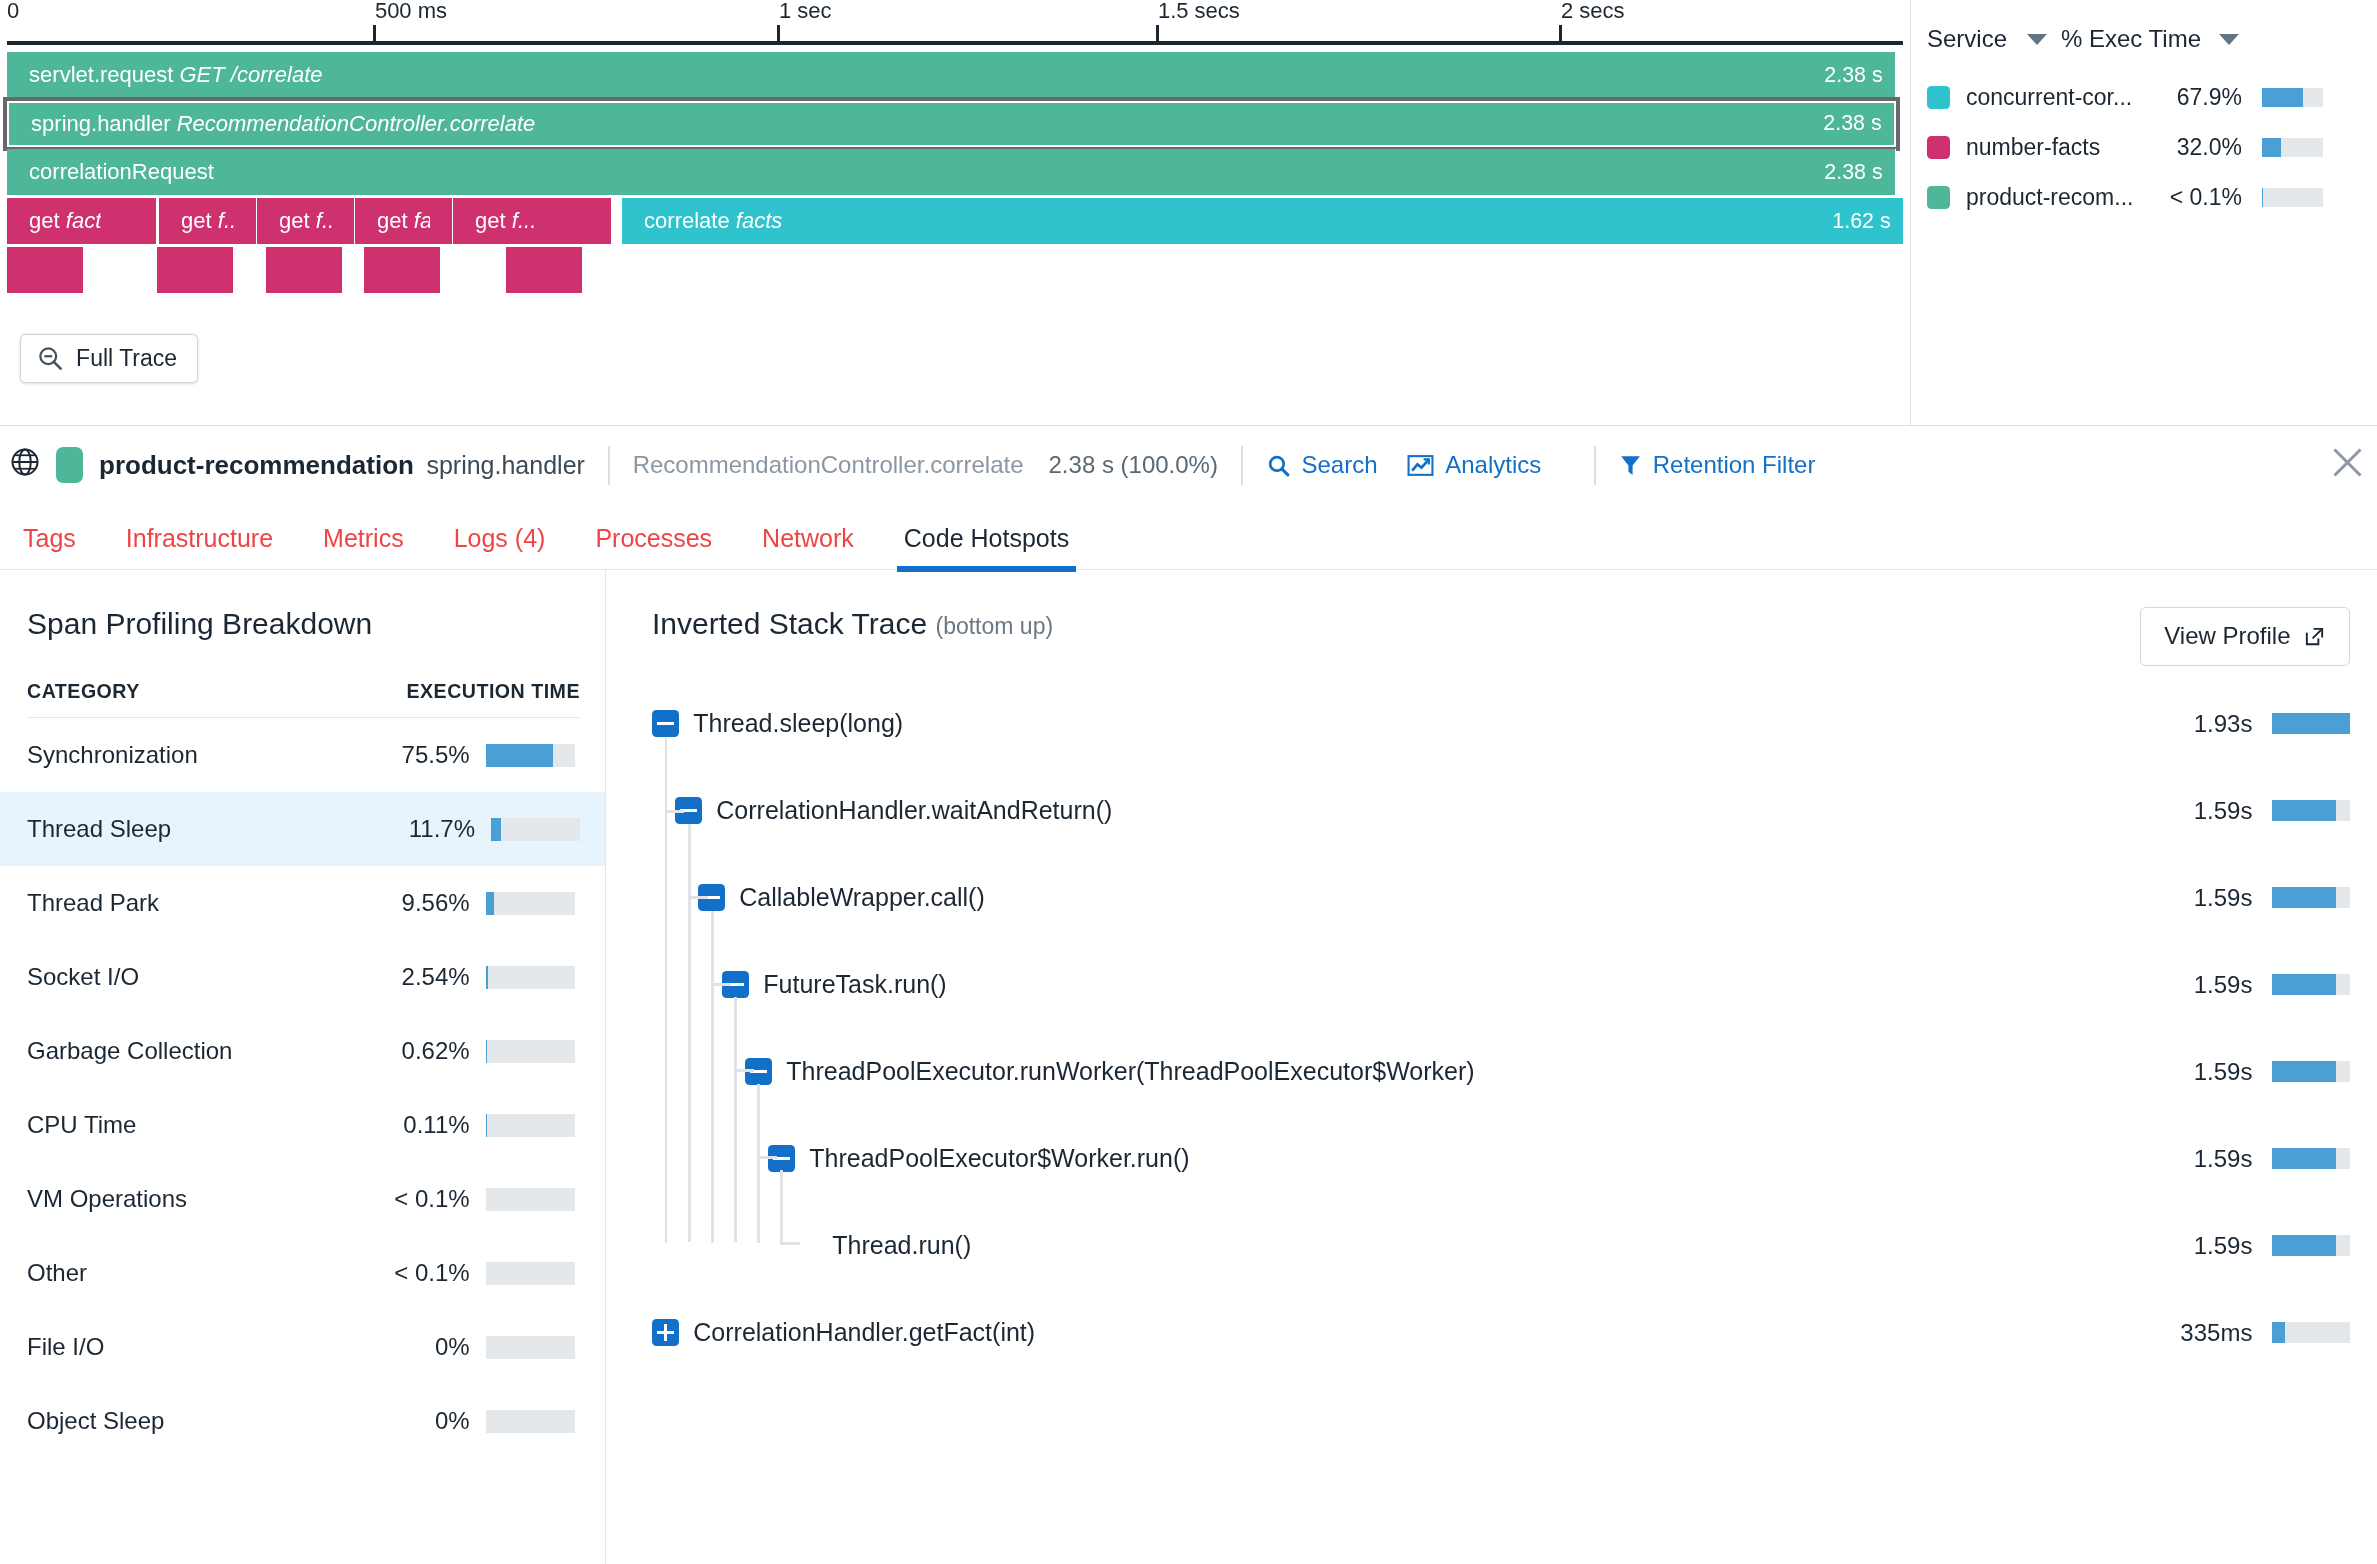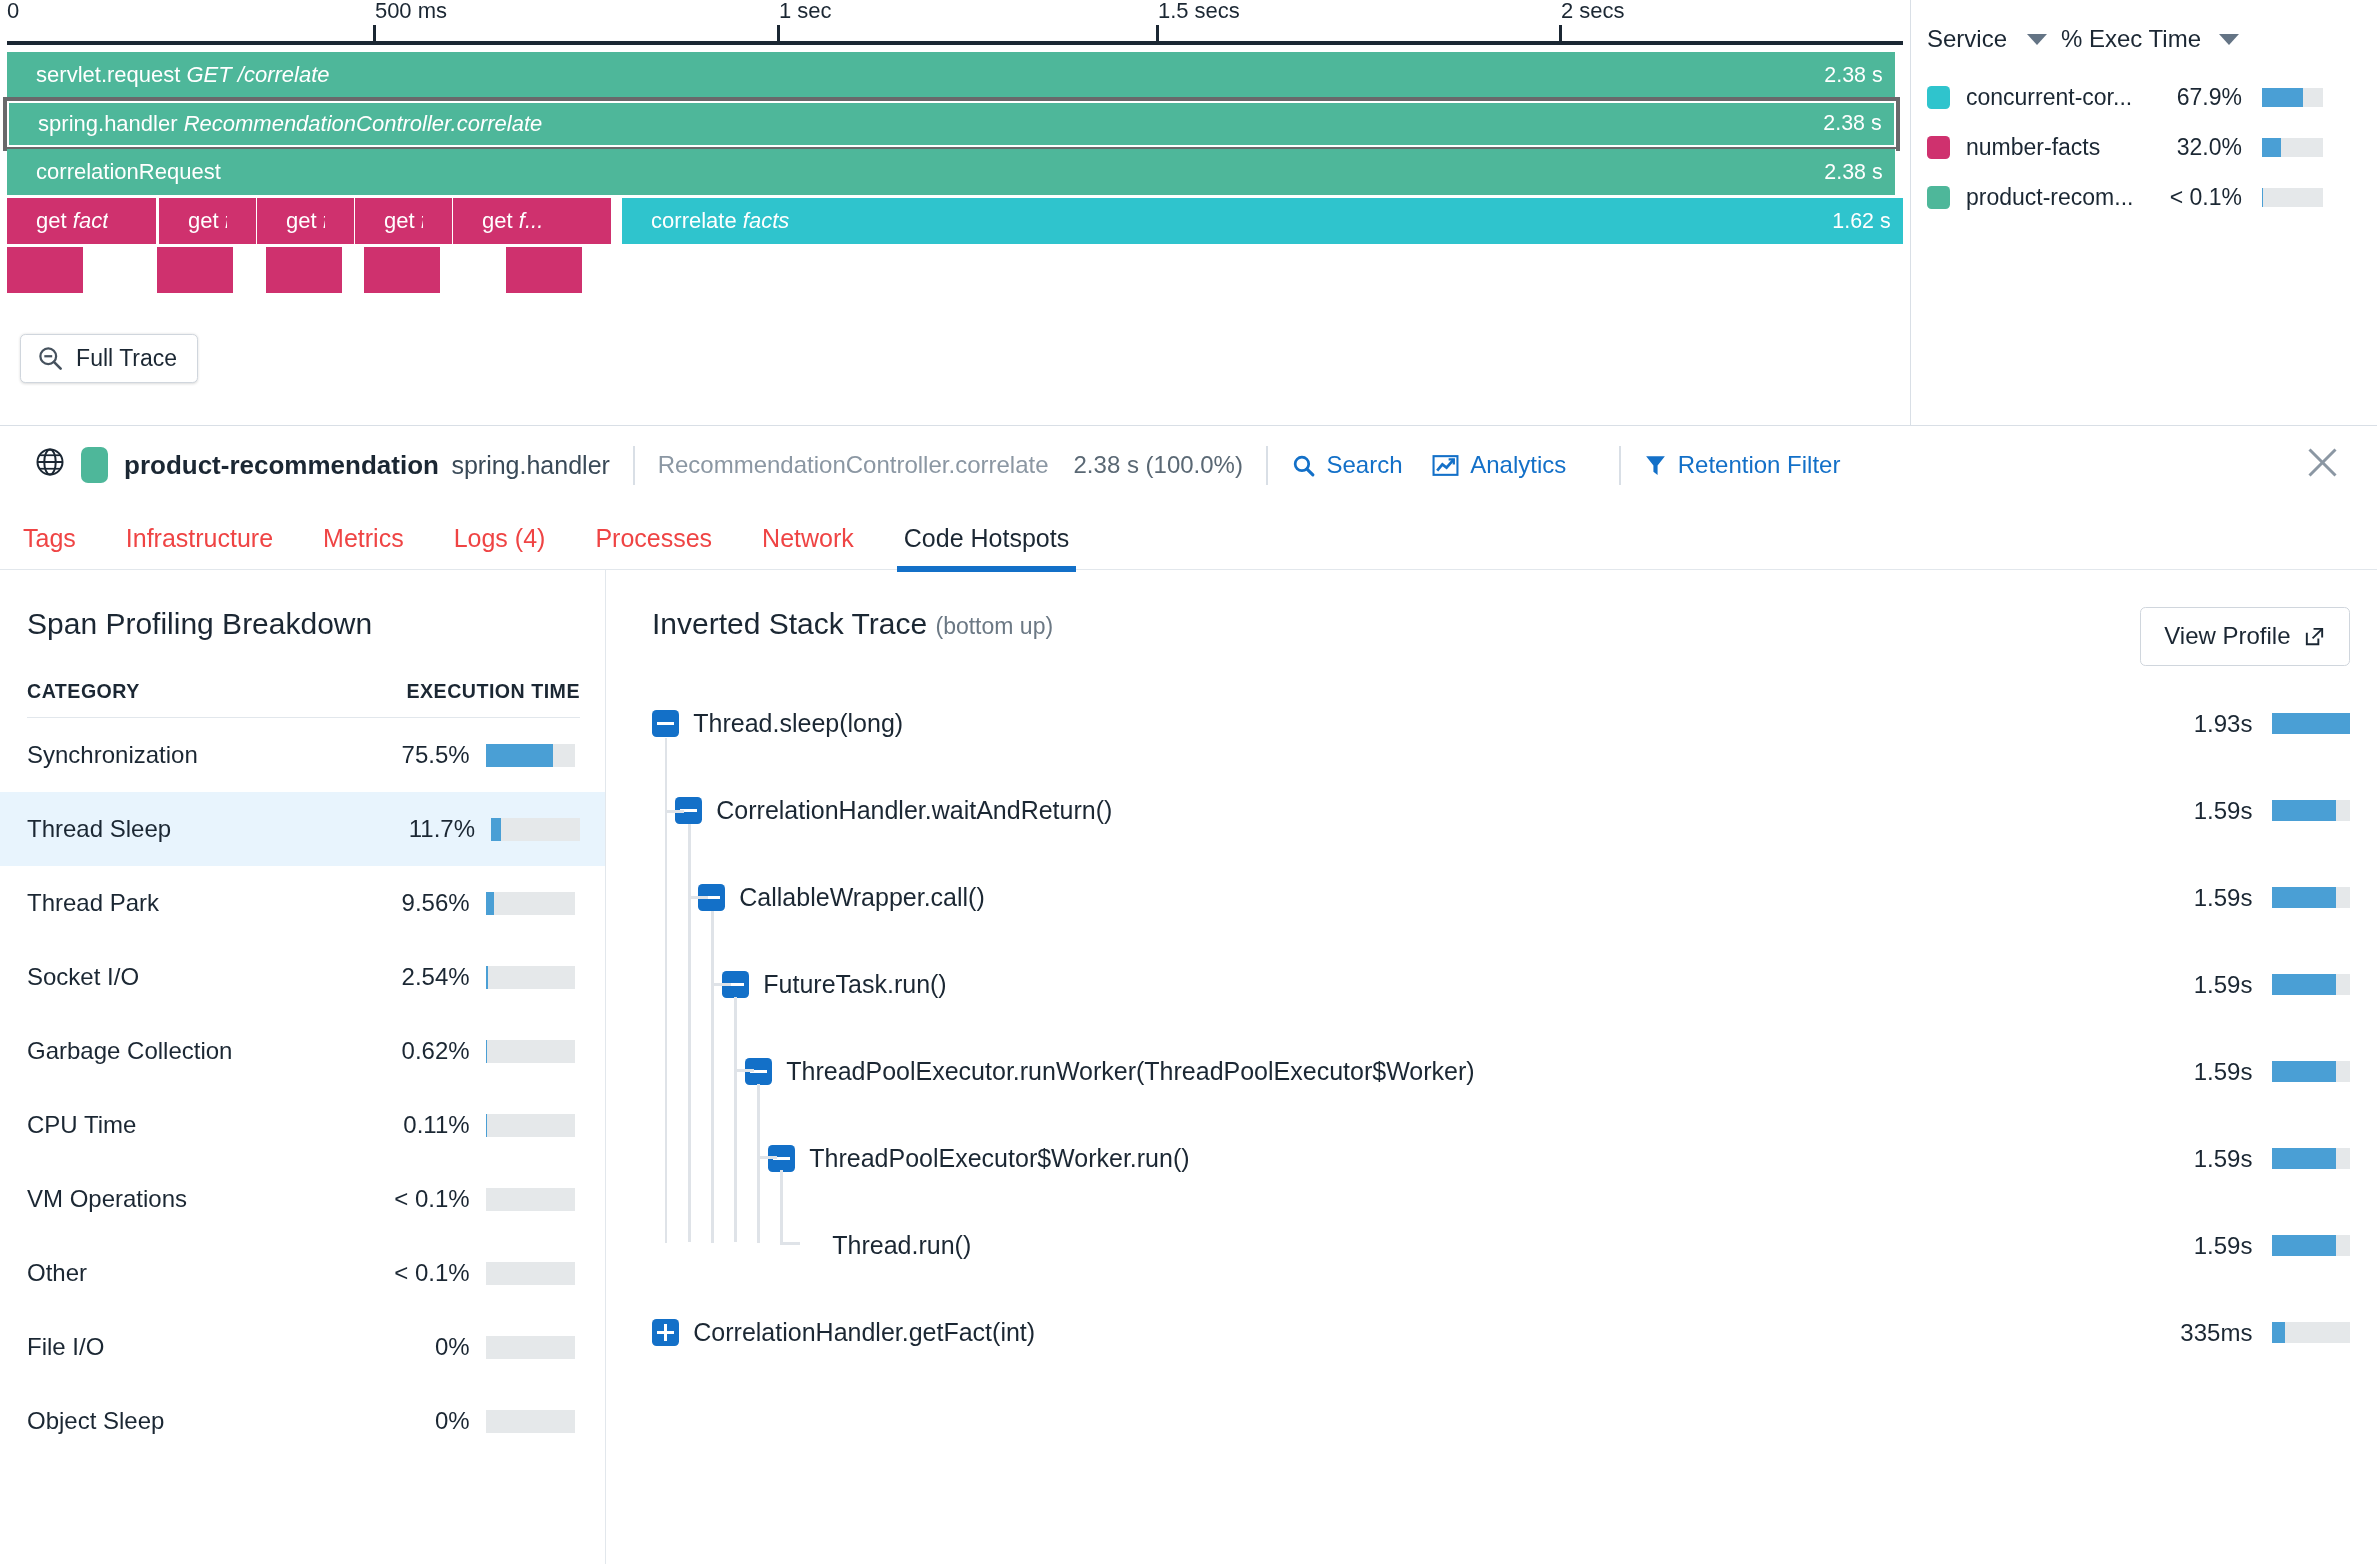--- a/index.html
+++ b/index.html
@@ -23,21 +23,21 @@
   .tick { position:absolute; bottom:0; }
   .tick .stem { position:absolute; left:0; bottom:0; width:2.7px; height:19.6px; background:#1b2733; }
   .tick .lbl { position:absolute; bottom:21.4px; left:1.8px; white-space:nowrap;
                font-size:22px; color:#1b2733; }
   .tick.first .lbl { left:0; }
 
   
   #flame-rows { position:relative; margin-top:7.1px; padding:0 7.1px; }
   .frow { position:relative; height:46px; margin-bottom:2.7px; }
   .fbar { position:absolute; top:0; height:46px; display:flex; align-items:center;
-          color:#fff; font-size:22px; padding:0 29px; overflow:hidden; white-space:nowrap;
+          color:#fff; font-size:22px; padding:0 22px; overflow:hidden; white-space:nowrap;
           border-right:1.8px solid #fff; cursor:pointer; }
   .fbar .dur { position:absolute; right:12.5px; font-size:21.4px; }
   .fbar .txt { overflow:hidden; text-overflow:clip; white-space:nowrap; }
   .fbar em { font-style:italic; }
   .fbar.selected { outline:4.5px solid #69696b; outline-offset:0px; border:2.7px solid #fff; }
 
   #full-trace-btn {
     position:absolute; left:19.6px; top:334px;
     display:inline-flex; align-items:center; gap:12.5px;
     background:#fff; border:0.9px solid #d0d6dd; border-radius:5.4px;
@@ -52,21 +52,21 @@
   .caret { width:0;height:0; border-left:10.7px solid transparent; border-right:10.7px solid transparent;
            border-top:11.6px solid #647485; display:inline-block; cursor:pointer; }
   .legend-row { display:flex; align-items:center; height:50px; font-size:23px; }
   .sw { width:23px; height:23px; border-radius:4.5px; margin-right:16px; flex:none; }
   .lname { width:178px; color:#1b2733; white-space:nowrap; overflow:hidden; }
   .lpct { width:98px; text-align:right; color:#1b2733; margin-right:19.6px; }
   .lbar { width:61px; height:19.6px; background:#e5e8ea; position:relative; flex:none; }
   .lbar > i { position:absolute; left:0; top:0; bottom:0; background:#4a9fd5; display:block; }
 
   
-  #span-header { display:flex; align-items:center; height:78px; padding:0 35px; gap:0; }
+  #span-header { display:flex; align-items:center; height:78px; padding:0 10px; gap:0; }
   #span-header .globe { margin-right:16px; }
   #span-header .svc-dot { width:27px; height:36px; border-radius:7.1px; background:#4eb79a; margin-right:16px; }
   .svc-name { font-weight:bold; font-size:26px; color:#1b2733; }
   .op-name { font-size:25px; color:#3a4a58; margin-left:12.5px; }
   .vsep { width:1.8px; height:39px; background:#d9dfe6; margin:0 23px; }
   .res-name { font-size:24px; color:#8b97a3; }
   .dur-pct { font-size:24px; color:#5a6874; margin-left:25px; }
   .hdr-action { display:inline-flex; align-items:center; gap:10.7px; color:#1370c8;
                 font-size:24px; cursor:pointer; margin-right:30px; }
   #close-x { margin-left:auto; cursor:pointer; }

